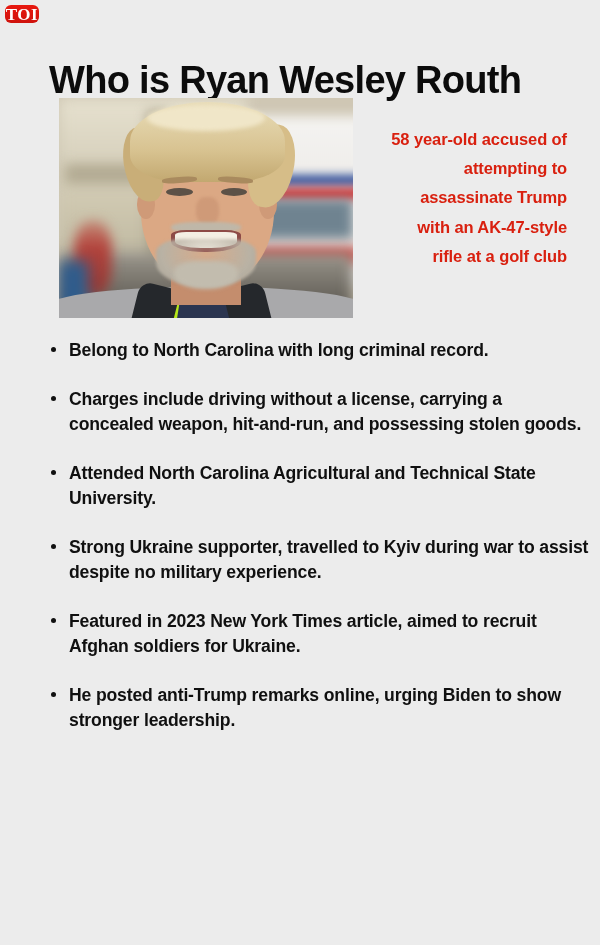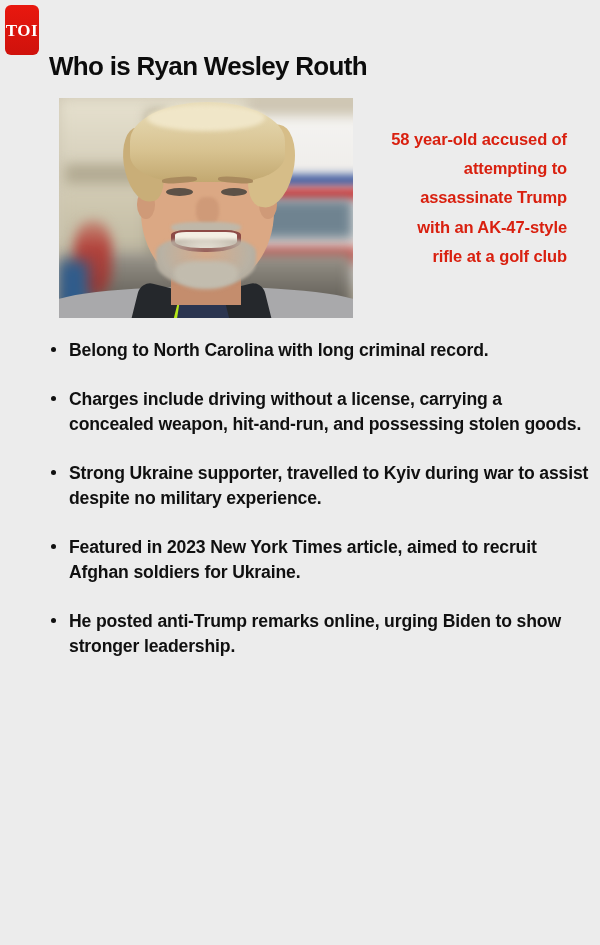--- a/index.html
+++ b/index.html
@@ -15,21 +15,21 @@
     overflow: hidden;
     position: relative;
   }
 
   
   #logo {
     position: absolute;
     left: 5px;
     top: 5px;
     width: 34px;
-    height: 50px;
+    height: 18px;
     border-radius: 6px;
     background: linear-gradient(180deg, #e8180f 0%, #cf120c 100%);
     display: flex;
     align-items: center;
     justify-content: center;
   }
   #logo .toi-text {
     color: #ffffff;
     font-family: "Liberation Serif", serif;
     font-weight: bold;
@@ -37,21 +37,21 @@
     letter-spacing: 0.5px;
     line-height: 1;
   }
 
   
   #headline {
     position: absolute;
     left: 49px;
     top: 36px;
     width: 540px;
-    font-size: 26px;
+    font-size: 38px;
     font-weight: bold;
     color: #0c0c0c;
     letter-spacing: -0.7px;
     line-height: 1.05;
     white-space: nowrap;
   }
 
   
   #photo {
     position: absolute;
@@ -337,16 +337,17 @@
   <div class="layer teeth"></div>
   <div class="layer beard"></div>
   <div class="layer beard-chin"></div>
 </div>
 
 <p id="red-caption">58 year-old accused of attempting to assassinate Trump with an AK-47-style rifle at a golf club</p>
 
 <ul id="bullets">
   <li>Belong to North Carolina with long criminal record.</li>
   <li>Charges include driving without a license, carrying a concealed weapon, hit-and-run, and possessing stolen goods.</li>
+  <li>Attended North Carolina Agricultural and Technical State University.</li>
   <li>Strong Ukraine supporter, travelled to Kyiv during war to assist despite no military experience.</li>
   <li>Featured in 2023 New York Times article, aimed to recruit Afghan soldiers for Ukraine.</li>
   <li>He posted anti-Trump remarks online, urging Biden to show stronger leadership.</li>
 </ul>
 
 </body></html>

